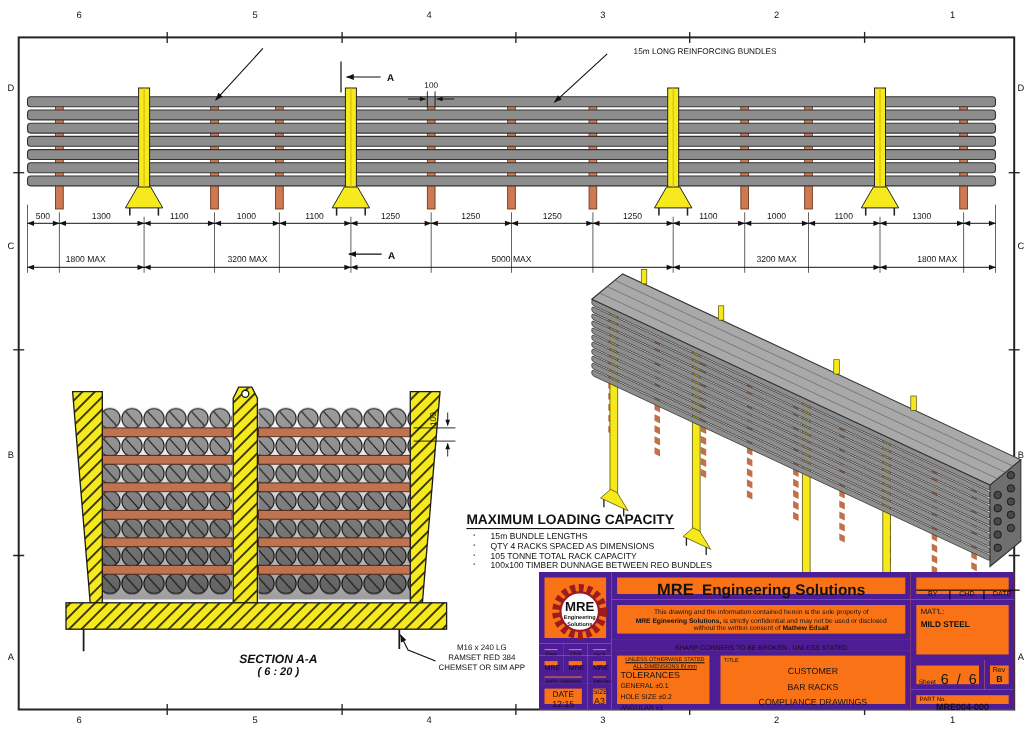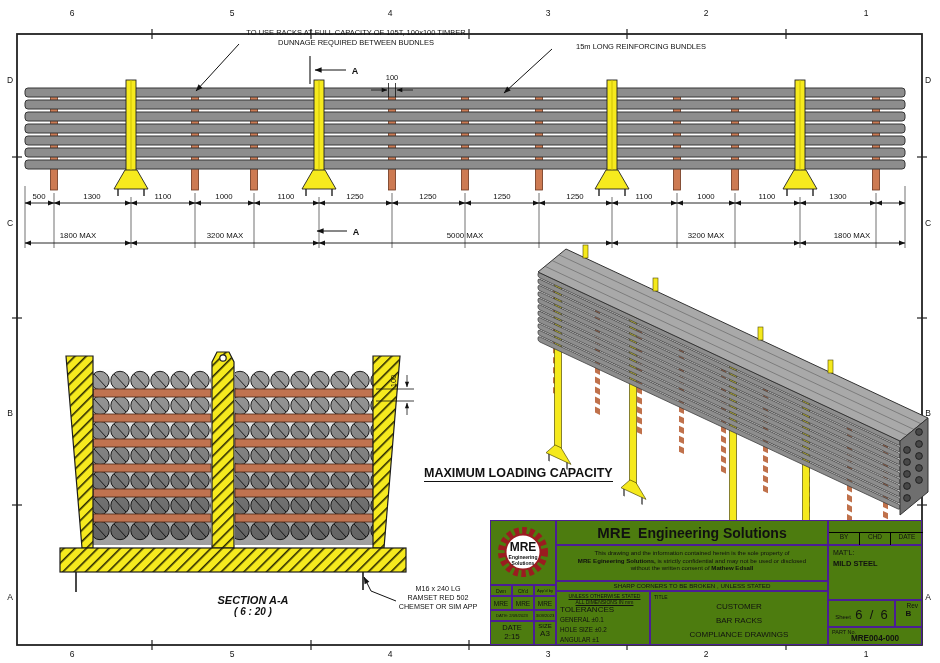--- a/index.html
+++ b/index.html
@@ -1,20 +1,20 @@
 <!DOCTYPE html>
 <html><head>
 <meta charset="utf-8">
 <style>
   html,body{margin:0;padding:0;background:#fff;}
   #page{position:relative;width:940px;height:663px;background:#fff;overflow:hidden;
         font-family:"Liberation Sans",sans-serif;color:#111;}
   .abs{position:absolute;}
   svg text{font-family:"Liberation Sans",sans-serif;fill:#111;}
-  .cell{position:absolute;border:1px solid #4c1d95;box-sizing:border-box;background:#4d7c0f;}
+  .cell{position:absolute;border:5px solid #4c1d95;box-sizing:border-box;background:#f97316;}
   .ctr{text-align:center;}
   .note{position:absolute;font-size:7.5px;line-height:9.5px;letter-spacing:0;}
   .ld-title{font-size:12.5px;font-weight:bold;border-bottom:1.6px solid #111;display:inline-block;padding-bottom:1px;}
   .ld-item{font-size:7.8px;line-height:8.8px;position:relative;padding-left:22px;}
   .ld-item::before{content:"·";position:absolute;left:6px;top:-1px;font-weight:bold;}
   .tb-small{font-size:5px;}
   .u{text-decoration:underline;}
 </style>
 </head>
 <body>
@@ -331,40 +331,42 @@
       <line x1="376" y1="389" x2="414" y2="389"></line>
           <line x1="376" y1="401" x2="414" y2="401"></line>
       <line x1="407" y1="375" x2="407" y2="387" marker-end="url(#ar)"></line>
       <line x1="407" y1="415" x2="407" y2="403" marker-end="url(#ar)"></line>
       <text transform="translate(396,381) rotate(-90)" font-size="7.5" text-anchor="middle" stroke="none">100</text>
     </g>
     <polyline points="396,601 371,591 364,577" fill="none" stroke="#111" stroke-width="1" marker-end="url(#ar)"></polyline>
   </g>
 </svg>
 
-<div class="note ctr" style="left:230px;top:28px;width:252px;">
-  <div>TO USE RACKS AT FULL CAPACITY OF 105T, 100x100 TIMBER</div>
-  <div>DUNNAGE REQUIRED BETWEEN BUDNLES</div>
-</div>
 <div class="note" style="left:576px;top:42px;">
   <span>15m LONG REINFORCING BUNDLES</span>
 </div>
 
 <div class="abs" style="left:424px;top:427px;width:270px;margin-top:36px;">
   <div class="ld-title">MAXIMUM LOADING CAPACITY</div>
+  <div style="margin-top:3px;">
+    <div class="ld-item">15m BUNDLE LENGTHS</div>
+    <div class="ld-item">QTY 4 RACKS SPACED AS DIMENSIONS</div>
+    <div class="ld-item">105 TONNE TOTAL RACK CAPACITY</div>
+    <div class="ld-item">100x100 TIMBER DUNNAGE BETWEEN REO BUNDLES</div>
+  </div>
 </div>
 
 <div class="abs ctr" style="left:178px;top:594px;width:150px;font-style:italic;">
   <div style="font-size:11px;font-weight:bold;">SECTION A-A</div>
   <div style="font-size:10px;font-weight:bold;">( 6 : 20 )</div>
 </div>
 
 <div class="abs ctr" style="left:392px;top:584px;width:92px;font-size:7.2px;line-height:9px;">
   <div>M16 x 240 LG</div>
-  <div>RAMSET RED 502</div>
+  <div>RAMSET RED 384</div>
   <div>CHEMSET OR SIM APP</div>
 </div>
 
 <div class="abs" style="left:490px;top:520px;width:432px;height:125px;">
 
   <div class="cell" style="left:0;top:0;width:66px;height:65px;">
     <svg width="64" height="63" viewBox="0 0 64 63">
       <circle cx="32" cy="31" r="21" fill="none" stroke="#9b1c20" stroke-width="8" stroke-dasharray="4.4 3.1"></circle>
       <circle cx="32" cy="31" r="17.5" fill="#fff" stroke="#9b1c20" stroke-width="2"></circle>
       <text x="32" y="30" text-anchor="middle" font-family="DejaVu Serif, serif" font-size="12" font-weight="bold" fill="#8c1b1f">MRE</text>
@@ -404,21 +406,21 @@
     <div class="cell ctr tb-small" style="left:0;top:65px;width:22px;height:11px;line-height:10px;">Dwn</div>
     <div class="cell ctr tb-small" style="left:22px;top:65px;width:22px;height:11px;line-height:10px;">Ch'd</div>
     <div class="cell ctr" style="left:44px;top:65px;width:22px;height:11px;line-height:10px;font-size:4.2px;">App'd by</div>
     <div class="cell ctr" style="left:0;top:76px;width:22px;height:14px;line-height:13px;font-size:6.5px;">MRE</div>
     <div class="cell ctr" style="left:22px;top:76px;width:22px;height:14px;line-height:13px;font-size:6.5px;">MRE</div>
     <div class="cell ctr" style="left:44px;top:76px;width:22px;height:14px;line-height:13px;font-size:6.5px;">MRE</div>
     <div class="cell ctr" style="left:0;top:90px;width:44px;height:11px;line-height:10px;font-size:4.2px;">DATE: 2/09/2023</div>
     <div class="cell ctr" style="left:44px;top:90px;width:22px;height:11px;line-height:10px;font-size:4.2px;">3/09/2023</div>
     <div class="cell ctr" style="left:0;top:101px;width:44px;height:24px;">
       <div style="font-size:7.5px;margin-top:1px;">DATE</div>
-      <div style="font-size:8px;">2:15</div>
+      <div style="font-size:8px;">12:15</div>
     </div>
     <div class="cell ctr" style="left:44px;top:101px;width:22px;height:24px;">
       <div style="font-size:6px;margin-top:1px;">SIZE</div>
       <div style="font-size:8px;">A3</div>
     </div>
   </div>
 
   <div class="cell" style="left:66px;top:71px;width:94px;height:54px;padding:1px 0 0 3px;">
     <div class="u ctr" style="font-size:5px;">UNLESS OTHERWISE STATED</div>
     <div class="u ctr" style="font-size:5px;">ALL DIMENSIONS IN mm</div>

